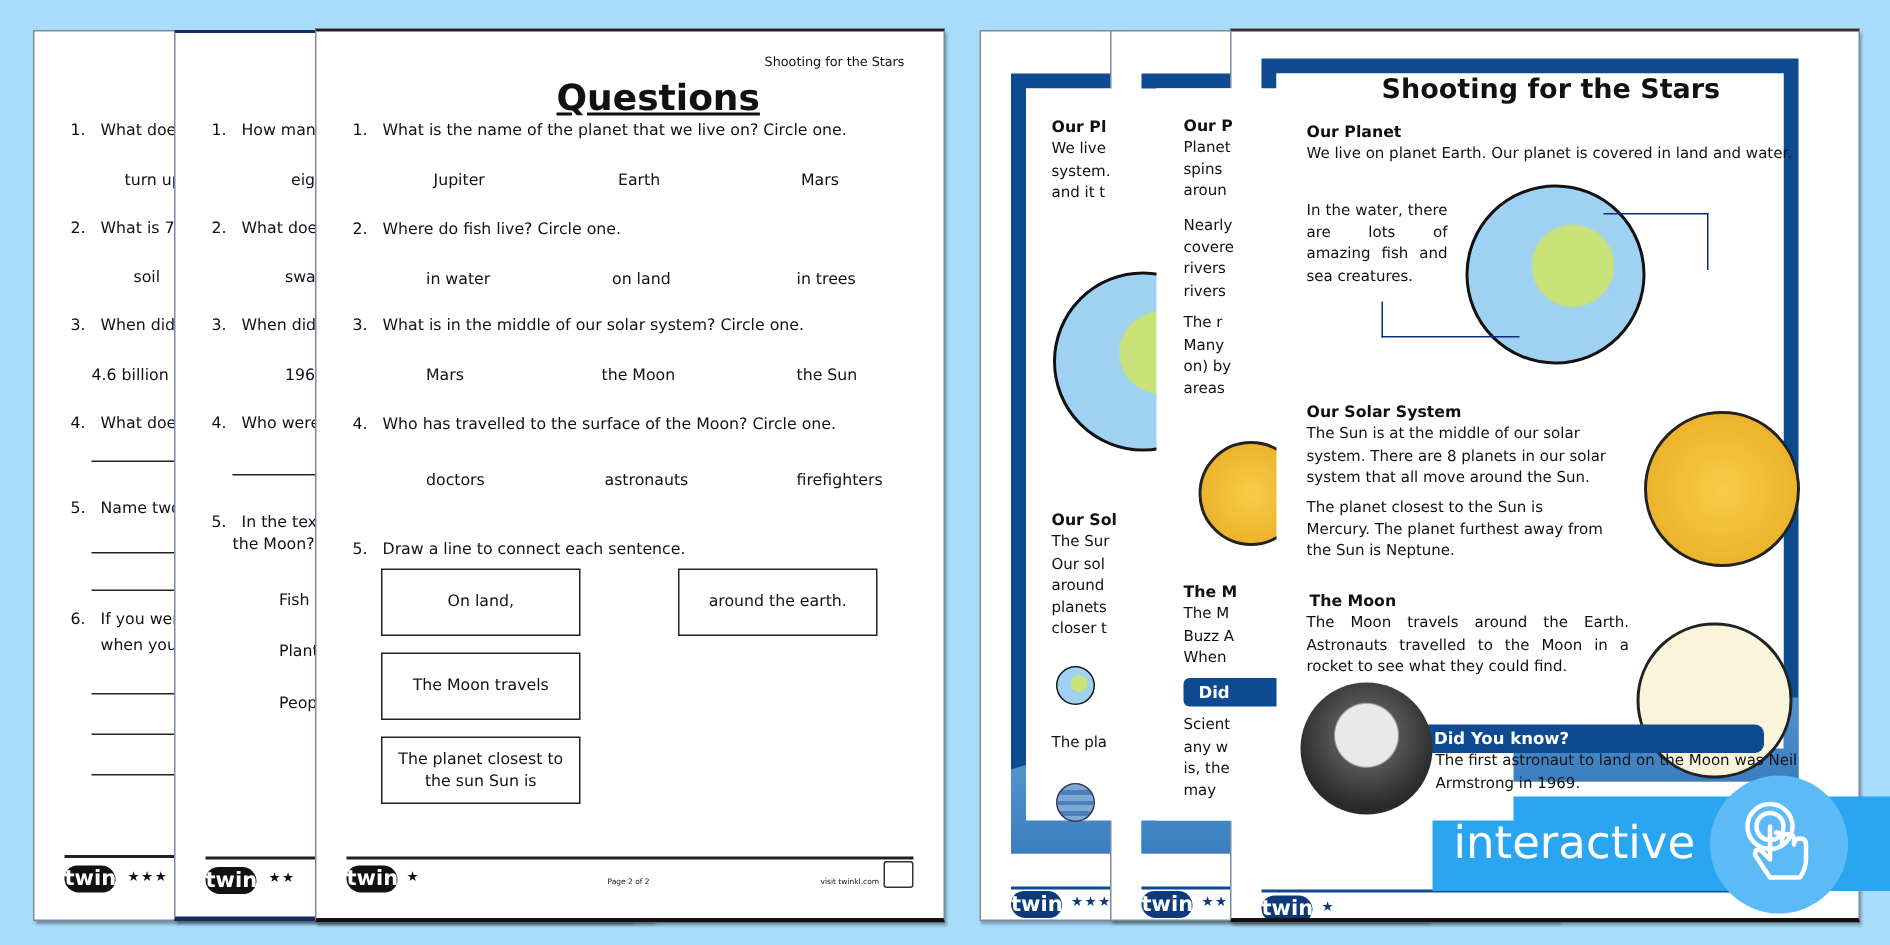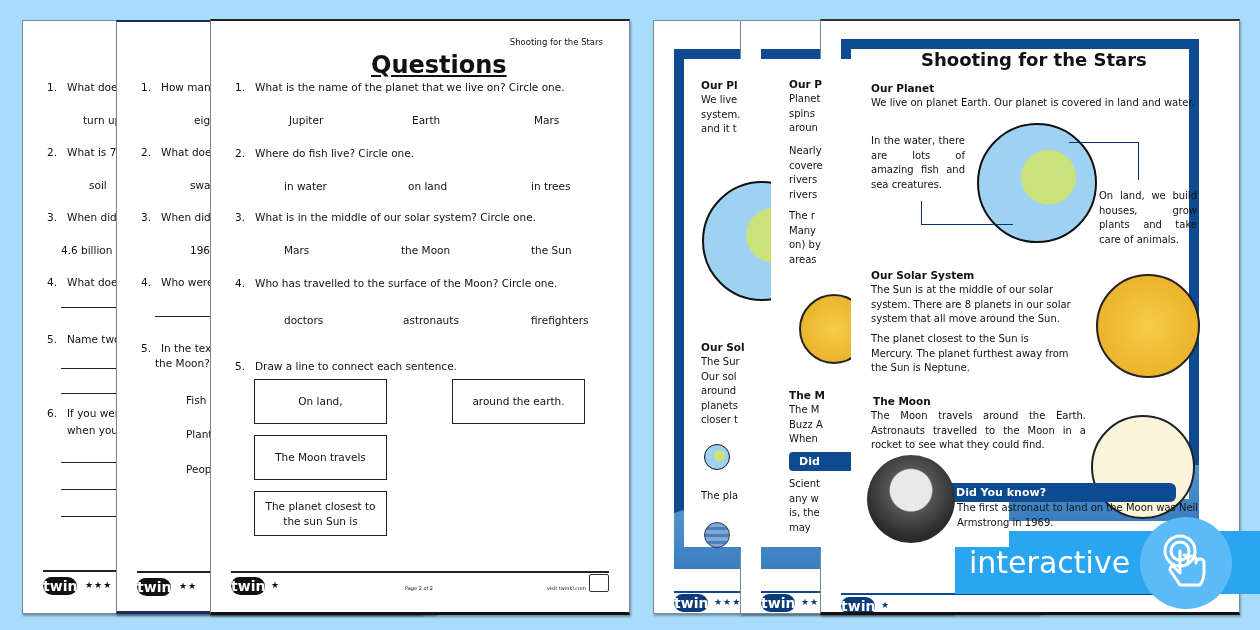--- a/index.html
+++ b/index.html
@@ -196,21 +196,20 @@
 <div class="rp r3">
   <div class="frame" style="left:20px;right:40px;top:18px;height:482px">
     <div class="inner">
       <div style="position:absolute;left:70px;top:0;font-size:18px;font-weight:bold">Shooting for the Stars</div>
       <div class="rh" style="left:20px;top:33px">Our Planet</div>
       <div class="rt" style="left:20px;top:47px;width:340px">We live on planet Earth. Our planet is covered in land and water.</div>
       <div class="rt" style="left:20px;top:85px;width:94px;text-align:justify">In the water, there are lots of amazing fish and sea creatures.</div>
       <div class="earth" style="left:126px;top:74px;width:120px;height:120px"></div>
       <div class="arrow" style="left:70px;top:152px;width:92px;height:24px;border-width:0 0 1.5px 1.5px"></div>
       <div class="arrow" style="left:218px;top:93px;width:70px;height:38px;border-width:1.5px 1.5px 0 0"></div>
-      <div class="rt" style="left:248px;top:140px;width:98px;text-align:justify">On land, we build houses, grow plants and take care of animals.</div>
 
       <div class="rh" style="left:20px;top:220px">Our Solar System</div>
       <div class="rt" style="left:20px;top:234px;width:205px">The Sun is at the middle of our solar system. There are 8 planets in our solar system that all move around the Sun.</div>
       <div class="rt" style="left:20px;top:283px;width:200px">The planet closest to the Sun is Mercury. The planet furthest away from the Sun is Neptune.</div>
       <div class="sun" style="left:245px;top:225px;width:104px;height:104px"></div>
 
       <div class="rh" style="left:22px;top:346px">The Moon</div>
       <div class="rt" style="left:20px;top:360px;width:215px;text-align:justify">The Moon travels around the Earth. Astronauts travelled to the Moon in a rocket to see what they could find.</div>
       <div class="moon" style="left:240px;top:366px;width:104px;height:104px"></div>
 

